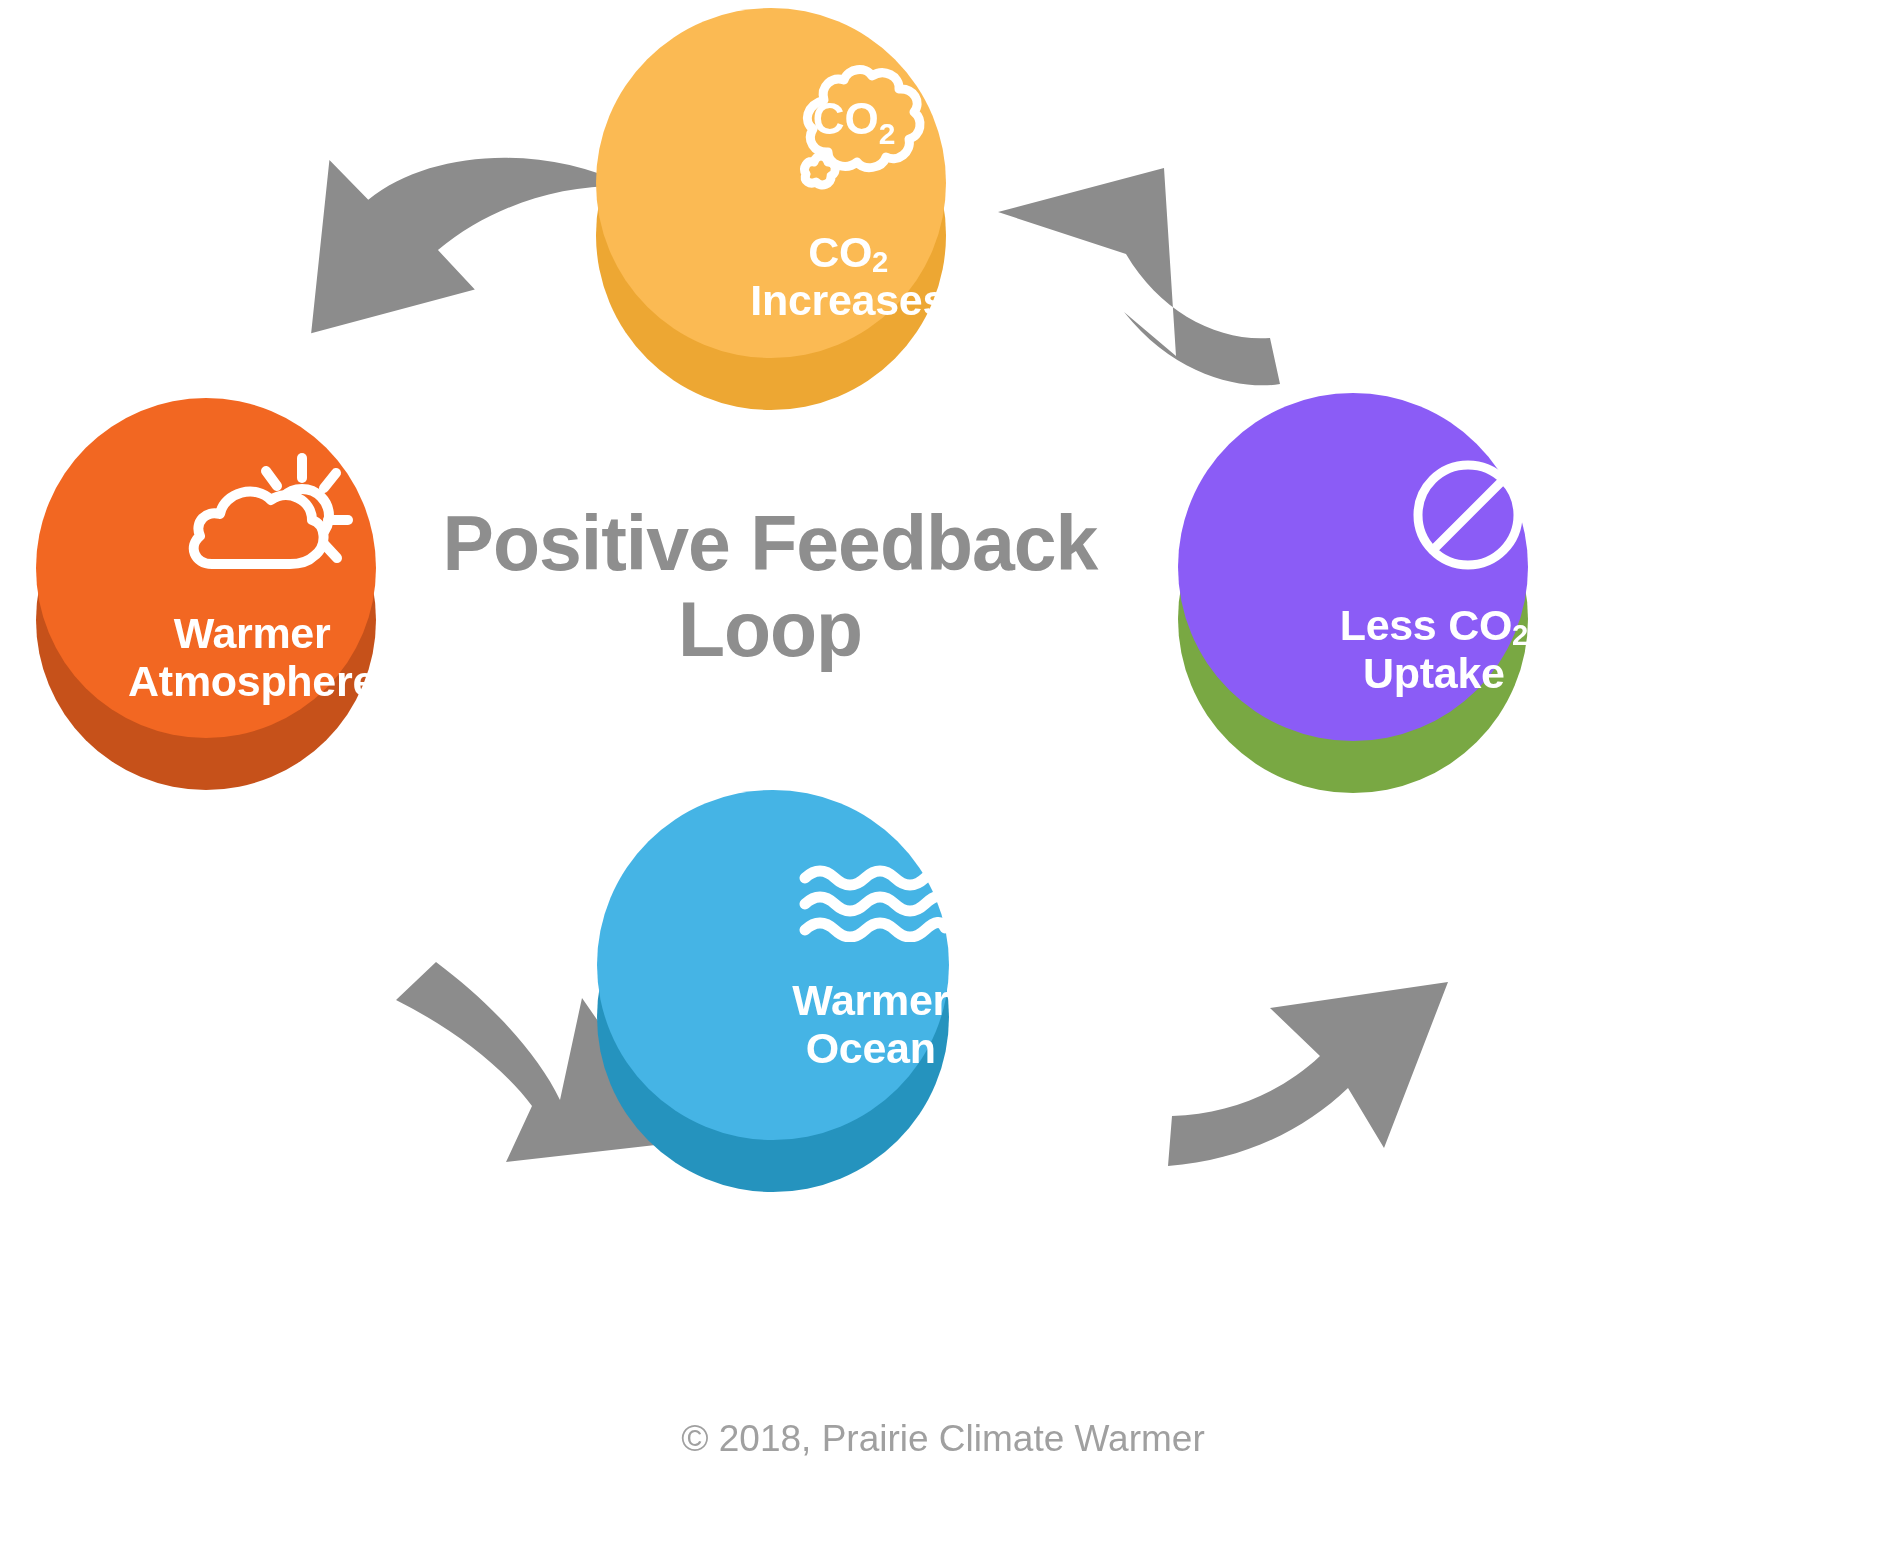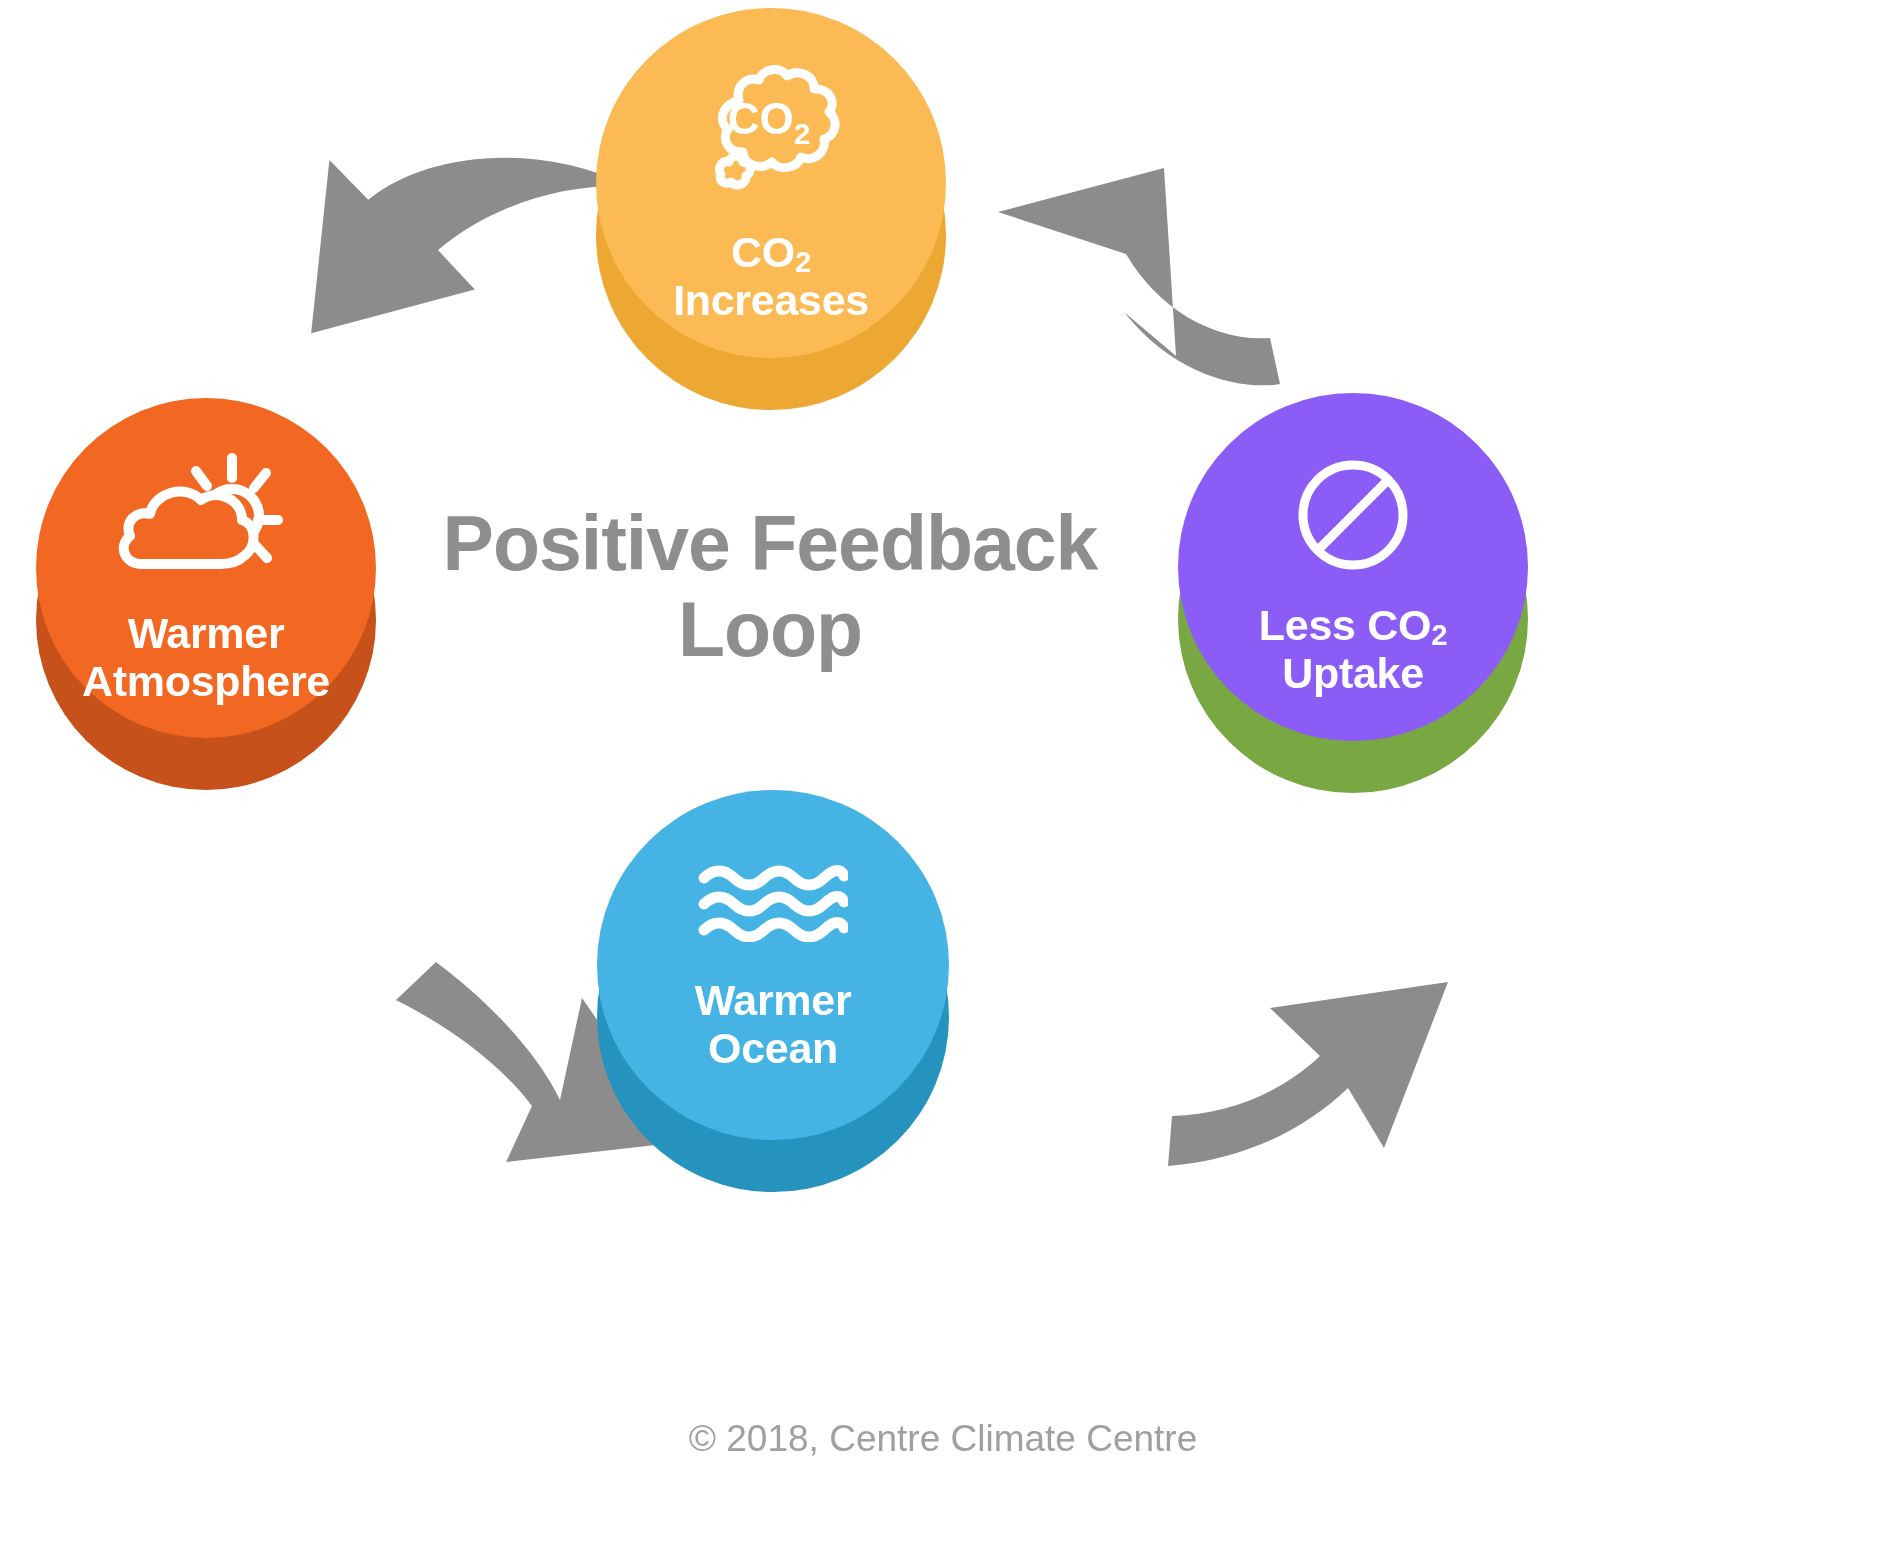--- a/index.html
+++ b/index.html
@@ -39,21 +39,21 @@
     border-radius: 50%;
   }
   .coin .top {
     position: absolute;
     left: 0;
     top: 0;
     width: 100%;
     border-radius: 50%;
     display: flex;
     flex-direction: column;
-    align-items: center;
+    align-items: flex-end;
     justify-content: flex-start;
   }
   .node-icon {
     display: block;
   }
   .node-label {
     color: #ffffff;
     font-weight: bold;
     text-align: center;
     line-height: 1.12;
@@ -290,16 +290,16 @@
           <div>Warmer</div>
           <div>Ocean</div>
         </div>
       </div>
     </div>
   </div>
 
   <div id="footer">
 
 
-    <div id="copyright">© 2018, Centre Climate Centre</div>
+    <div id="copyright">© 2018, Prairie Climate Warmer</div>
   </div>
 
 </div>
 
 </body></html>

